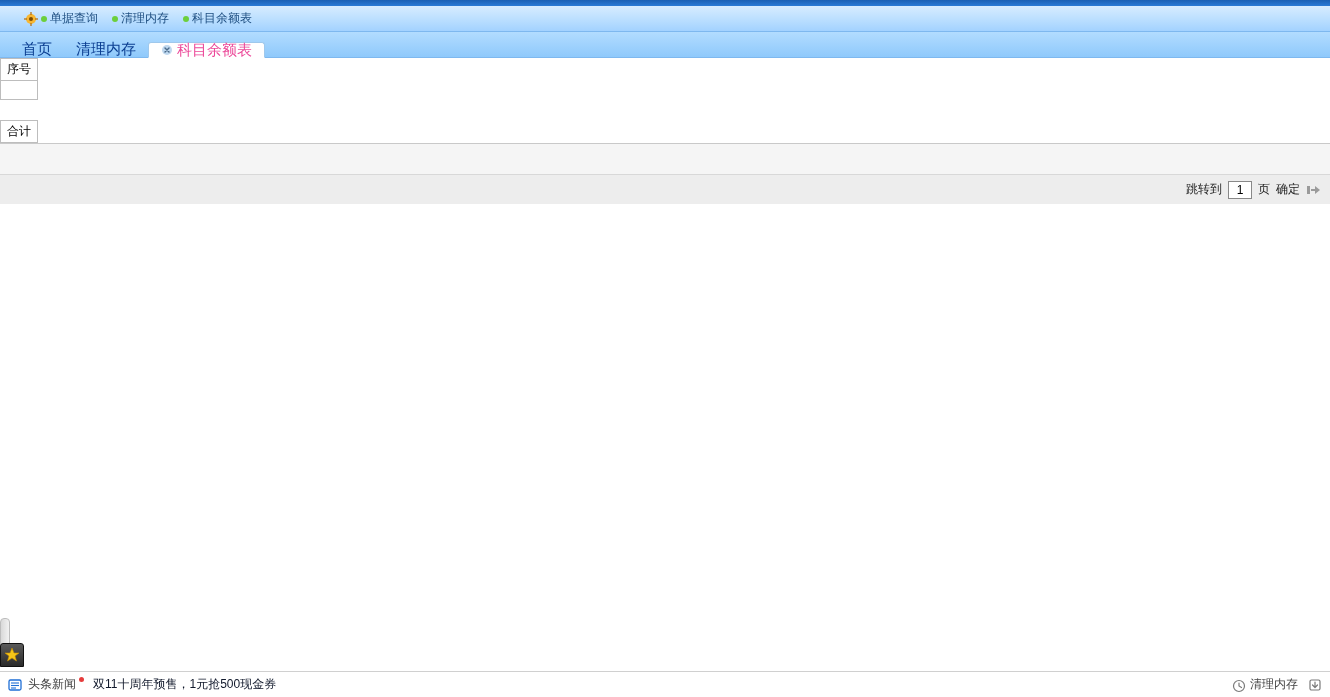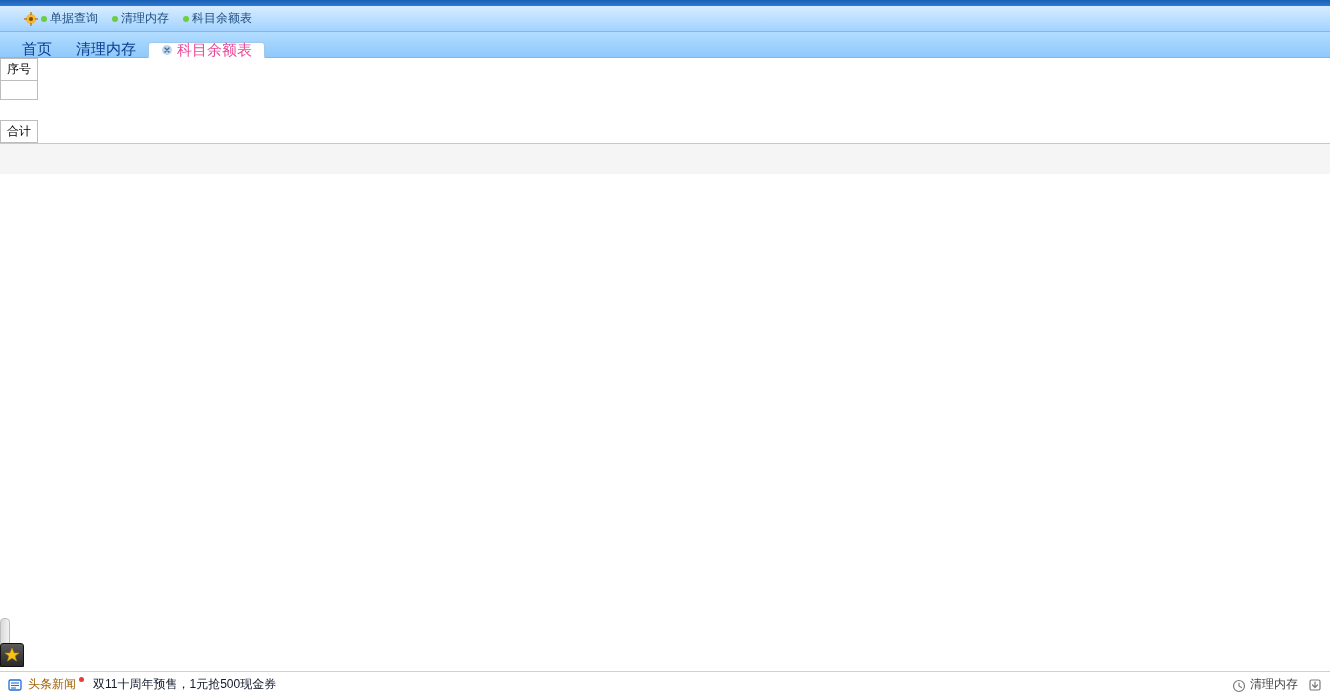--- a/index.html
+++ b/index.html
@@ -173,21 +173,21 @@
 }
 .status-left {
   display: flex;
   align-items: center;
   gap: 6px;
 }
 .news-icon {
   width: 14px; height: 14px;
   display: inline-block;
 }
-.news-link { color: #a16207; cursor: pointer; text-align: right; }
+.news-link { color: #404040; cursor: pointer; text-align: right; }
 .red-dot {
   width: 5px; height: 5px;
   background: #e63c3c;
   border-radius: 50%;
   display: inline-block;
   position: relative;
   top: -5px;
   left: -3px;
 }
 .news-text { color: #0f172a; }
@@ -283,20 +283,33 @@
       <tbody>
           <tr>
         <td class="wide-cell">合计</td>
       </tr>
     </tbody>
       </table>
   </div>
 
   <div class="blank-band"></div>
 
+  <div class="pager-row">
+    <span>跳转到</span>
+    <input type="text" value="1" style="">
+    <span>页</span>
+    <span style="cursor:pointer;">确定</span>
+    <span class="pager-go-icon">
+      <svg viewBox="0 0 16 14" width="16" height="14">
+        <rect x="1" y="3" width="3" height="8" fill="#9a9a9a"></rect>
+        <path d="M5 7 L12 7" stroke="#9a9a9a" stroke-width="2"></path>
+        <path d="M9 3 L14 7 L9 11 Z" fill="#9a9a9a"></path>
+      </svg>
+    </span>
+  </div>
 
   <div class="left-gutter"></div>
 
   <div class="star-corner">
     <svg viewBox="0 0 16 16" width="16" height="16">
       <path d="M8 1 L10 6 L15 6 L11 9 L12.5 14 L8 11 L3.5 14 L5 9 L1 6 L6 6 Z" fill="#f5c518" stroke="#c98f00" stroke-width="0.6"></path>
     </svg>
   </div>
 
 </div>

